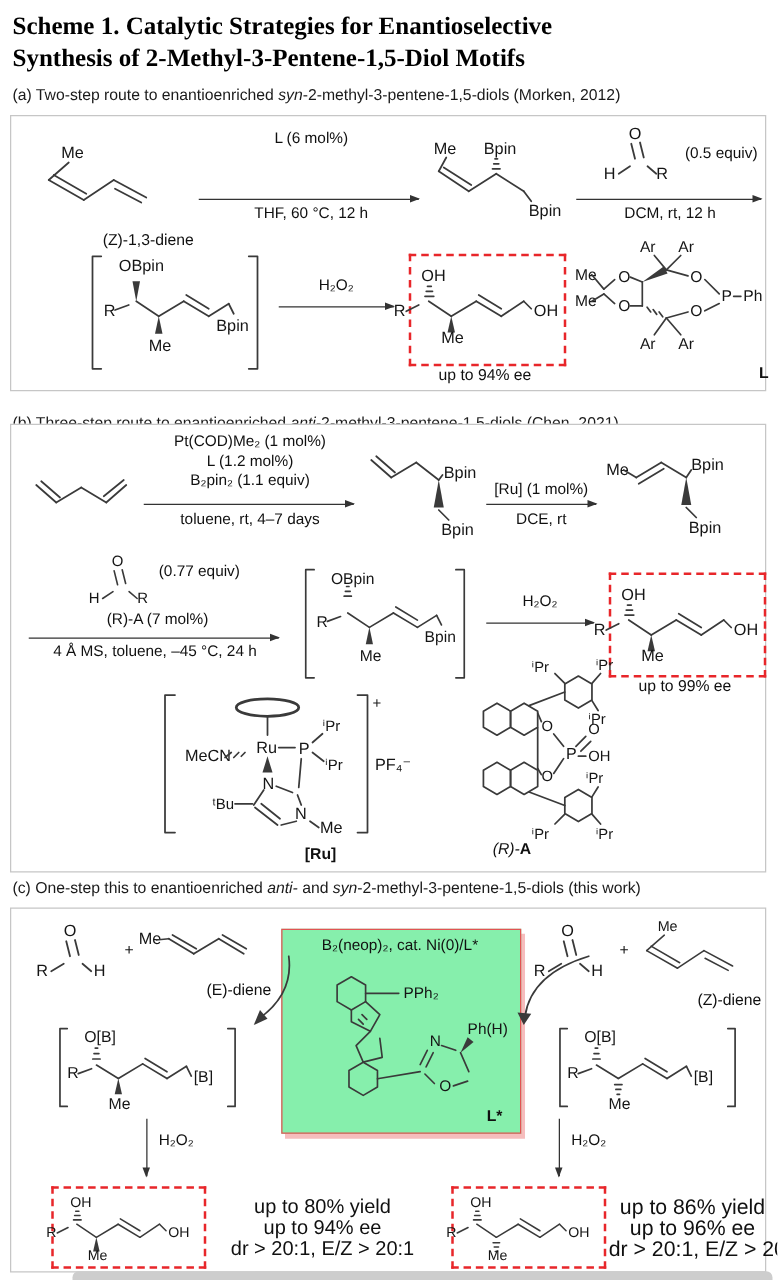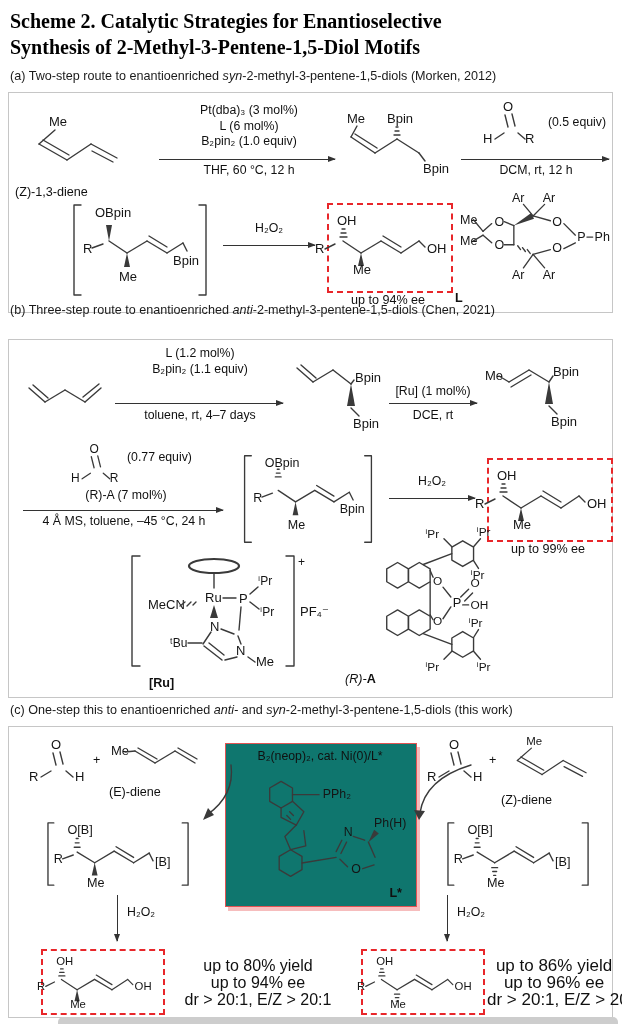--- a/index.html
+++ b/index.html
@@ -6,69 +6,67 @@
   #page{position:relative;width:622px;height:1024px;background:#fff;overflow:hidden;
         font-family:"Liberation Sans","DejaVu Sans",sans-serif;color:#111}
   .abs{position:absolute}
   .title{font-family:"Liberation Serif","DejaVu Serif",serif;font-weight:700;
          font-size:20px;line-height:26px;color:#000}
   .cap{font-size:12.6px;color:#1a1a1a;white-space:nowrap}
   .cap i{}
   .cap b{font-weight:normal}
   .panel{border:1px solid #c6c6c6;background:#fff}
   .cond{font-size:12.3px;line-height:15.5px;color:#101010;text-align:center;white-space:nowrap}
-  .lab{font-size:12.6px;color:#101010;text-align:left;white-space:nowrap}
+  .lab{font-size:12.6px;color:#101010;text-align:right;white-space:nowrap}
   .ee{font-size:12.6px;color:#101010;text-align:center;white-space:nowrap}
   .stats{font-size:16px;line-height:17px;color:#101010;text-align:center;white-space:nowrap}
   .bold{font-weight:bold}
   .ital{font-style:italic}
   .rdash{border:2px dashed #e8262a}
-  .rsolid{border:1.6px solid #e25353;box-shadow:3px 4px 0 #f6bdbd;background:#0f766e}
+  .rsolid{border:1.6px solid #e25353;box-shadow:3px 4px 0 #f6bdbd;background:#86efac}
   .ha{border-top:1.5px solid #333;height:0}
   .ha:after{content:"";position:absolute;right:-1px;top:-4.4px;
             border-left:8px solid #333;border-top:3.6px solid transparent;border-bottom:3.6px solid transparent}
   .va{border-left:1.5px solid #333;width:0}
   .va:after{content:"";position:absolute;left:-4.4px;bottom:-1px;
             border-top:8px solid #333;border-left:3.6px solid transparent;border-right:3.6px solid transparent}
   svg.st{overflow:visible}
   svg.st path,svg.st line,svg.st ellipse{stroke:#3a3a3a;stroke-width:1.4;fill:none;stroke-linecap:round;stroke-linejoin:round}
   svg.st polygon{fill:#3a3a3a;stroke:none}
   svg.st text{fill:#151515;stroke:none;font-family:"Liberation Sans","DejaVu Sans",sans-serif;font-size:13px}
   svg.st text.sm{font-size:12px}
   .gray-strip{background:#cdcdcd;border-radius:5px 5px 0 0}
 </style>
 </head>
 <body>
 
 <div id="page">
 
   <div class="abs title" style="left:10px;top:8px;width:605px">
-    <div>Scheme 2. Catalytic Strategies for Enantioselective</div>
+    <div>Scheme 1. Catalytic Strategies for Enantioselective</div>
     <div>Synthesis of 2-Methyl-3-Pentene-1,5-Diol Motifs</div>
   </div>
 
   <div class="abs cap" style="left:10px;top:69px"><span>(a) Two-step route to enantioenriched </span><i>syn</i><span>-2-methyl-3-pentene-1,5-diols (</span><b>Morken, 2012</b><span>)</span></div>
 
   <div class="abs panel" style="left:8px;top:92px;width:603px;height:219px">
 
     <svg class="st abs" style="left:16px;top:20px" width="118" height="70" viewBox="0 0 118 70">
       <text x="24" y="13">Me</text>
       <path d="M30,17 L14,31"></path>
         <path d="M14,31 L42,47"></path>
         <path d="M18,27 L44,42"></path>
       <path d="M42,47 L66,31"></path>
         <path d="M66,31 L92,45"></path>
         <path d="M67,38 L88,49"></path>
     </svg>
     <div class="abs lab" style="left:6px;top:92px;width:140px">(Z)-1,3-diene</div>
 
     <div class="abs cond" style="left:148px;top:10px;width:184px">
-      <div>Pt(dba)₃ (3 mol%)</div>
       <div>L (6 mol%)</div>
-      <div>B₂pin₂ (1.0 equiv)</div>
     </div>
     <div class="abs ha" style="left:150px;top:66px;width:176px"></div>
     <div class="abs cond" style="left:148px;top:70px;width:184px">THF, 60 °C, 12 h</div>
 
     <svg class="st abs" style="left:334px;top:18px" width="115" height="74" viewBox="0 0 115 74">
       <text x="4" y="12">Me</text>
       <text x="44" y="12">Bpin</text>
       <text x="80" y="62">Bpin</text>
       <path d="M14,15 L8,26"></path>
         <path d="M8,26 L32,42"></path>
@@ -165,34 +163,35 @@
       <text x="98" y="66">O</text>
       <text x="124" y="54">P</text>
       <path d="M110,36 L122,48"></path>
         <path d="M110,62 L122,56"></path>
       <path d="M134,50 L140,50"></path>
       <text x="142" y="54">Ph</text>
     </svg>
     <div class="abs lab bold" style="left:446px;top:198px;width:160px">L</div>
   </div>
 
-  <div class="abs cap" style="left:10px;top:303px"><span>(b) Three-step route to enantioenriched </span><i>anti</i><span>-2-methyl-3-pentene-1,5-diols (</span><b>Chen, 2021</b><span>)</span></div>
+  <div class="abs cap" style="left:10px;top:331px"><span>(b) Three-step route to enantioenriched </span><i>anti</i><span>-2-methyl-3-pentene-1,5-diols (</span><b>Chen, 2021</b><span>)</span></div>
 
   <div class="abs panel" style="left:8px;top:339px;width:603px;height:357px">
 
     <svg class="st abs" style="left:14px;top:38px" width="94" height="46" viewBox="0 0 94 46">
       <path d="M6,10 L22,24"></path>
         <path d="M10,7 L25,20"></path>
       <path d="M22,24 L42,12"></path>
         <path d="M42,12 L62,24"></path>
       <path d="M62,24 L78,10"></path>
         <path d="M60,19 L76,6"></path>
     </svg>
 
     <div class="abs cond" style="left:104px;top:6px;width:174px">
+      <div>Pt(COD)Me₂ (1 mol%)</div>
       <div>L (1.2 mol%)</div>
       <div>B₂pin₂ (1.1 equiv)</div>
     </div>
     <div class="abs ha" style="left:106px;top:63px;width:168px"></div>
     <div class="abs cond" style="left:104px;top:68px;width:174px">toluene, rt, 4–7 days</div>
 
     <svg class="st abs" style="left:280px;top:20px" width="100" height="86" viewBox="0 0 100 86">
       <path d="M8,8 L24,22"></path>
         <path d="M12,5 L27,18"></path>
       <path d="M24,22 L44,10"></path>

